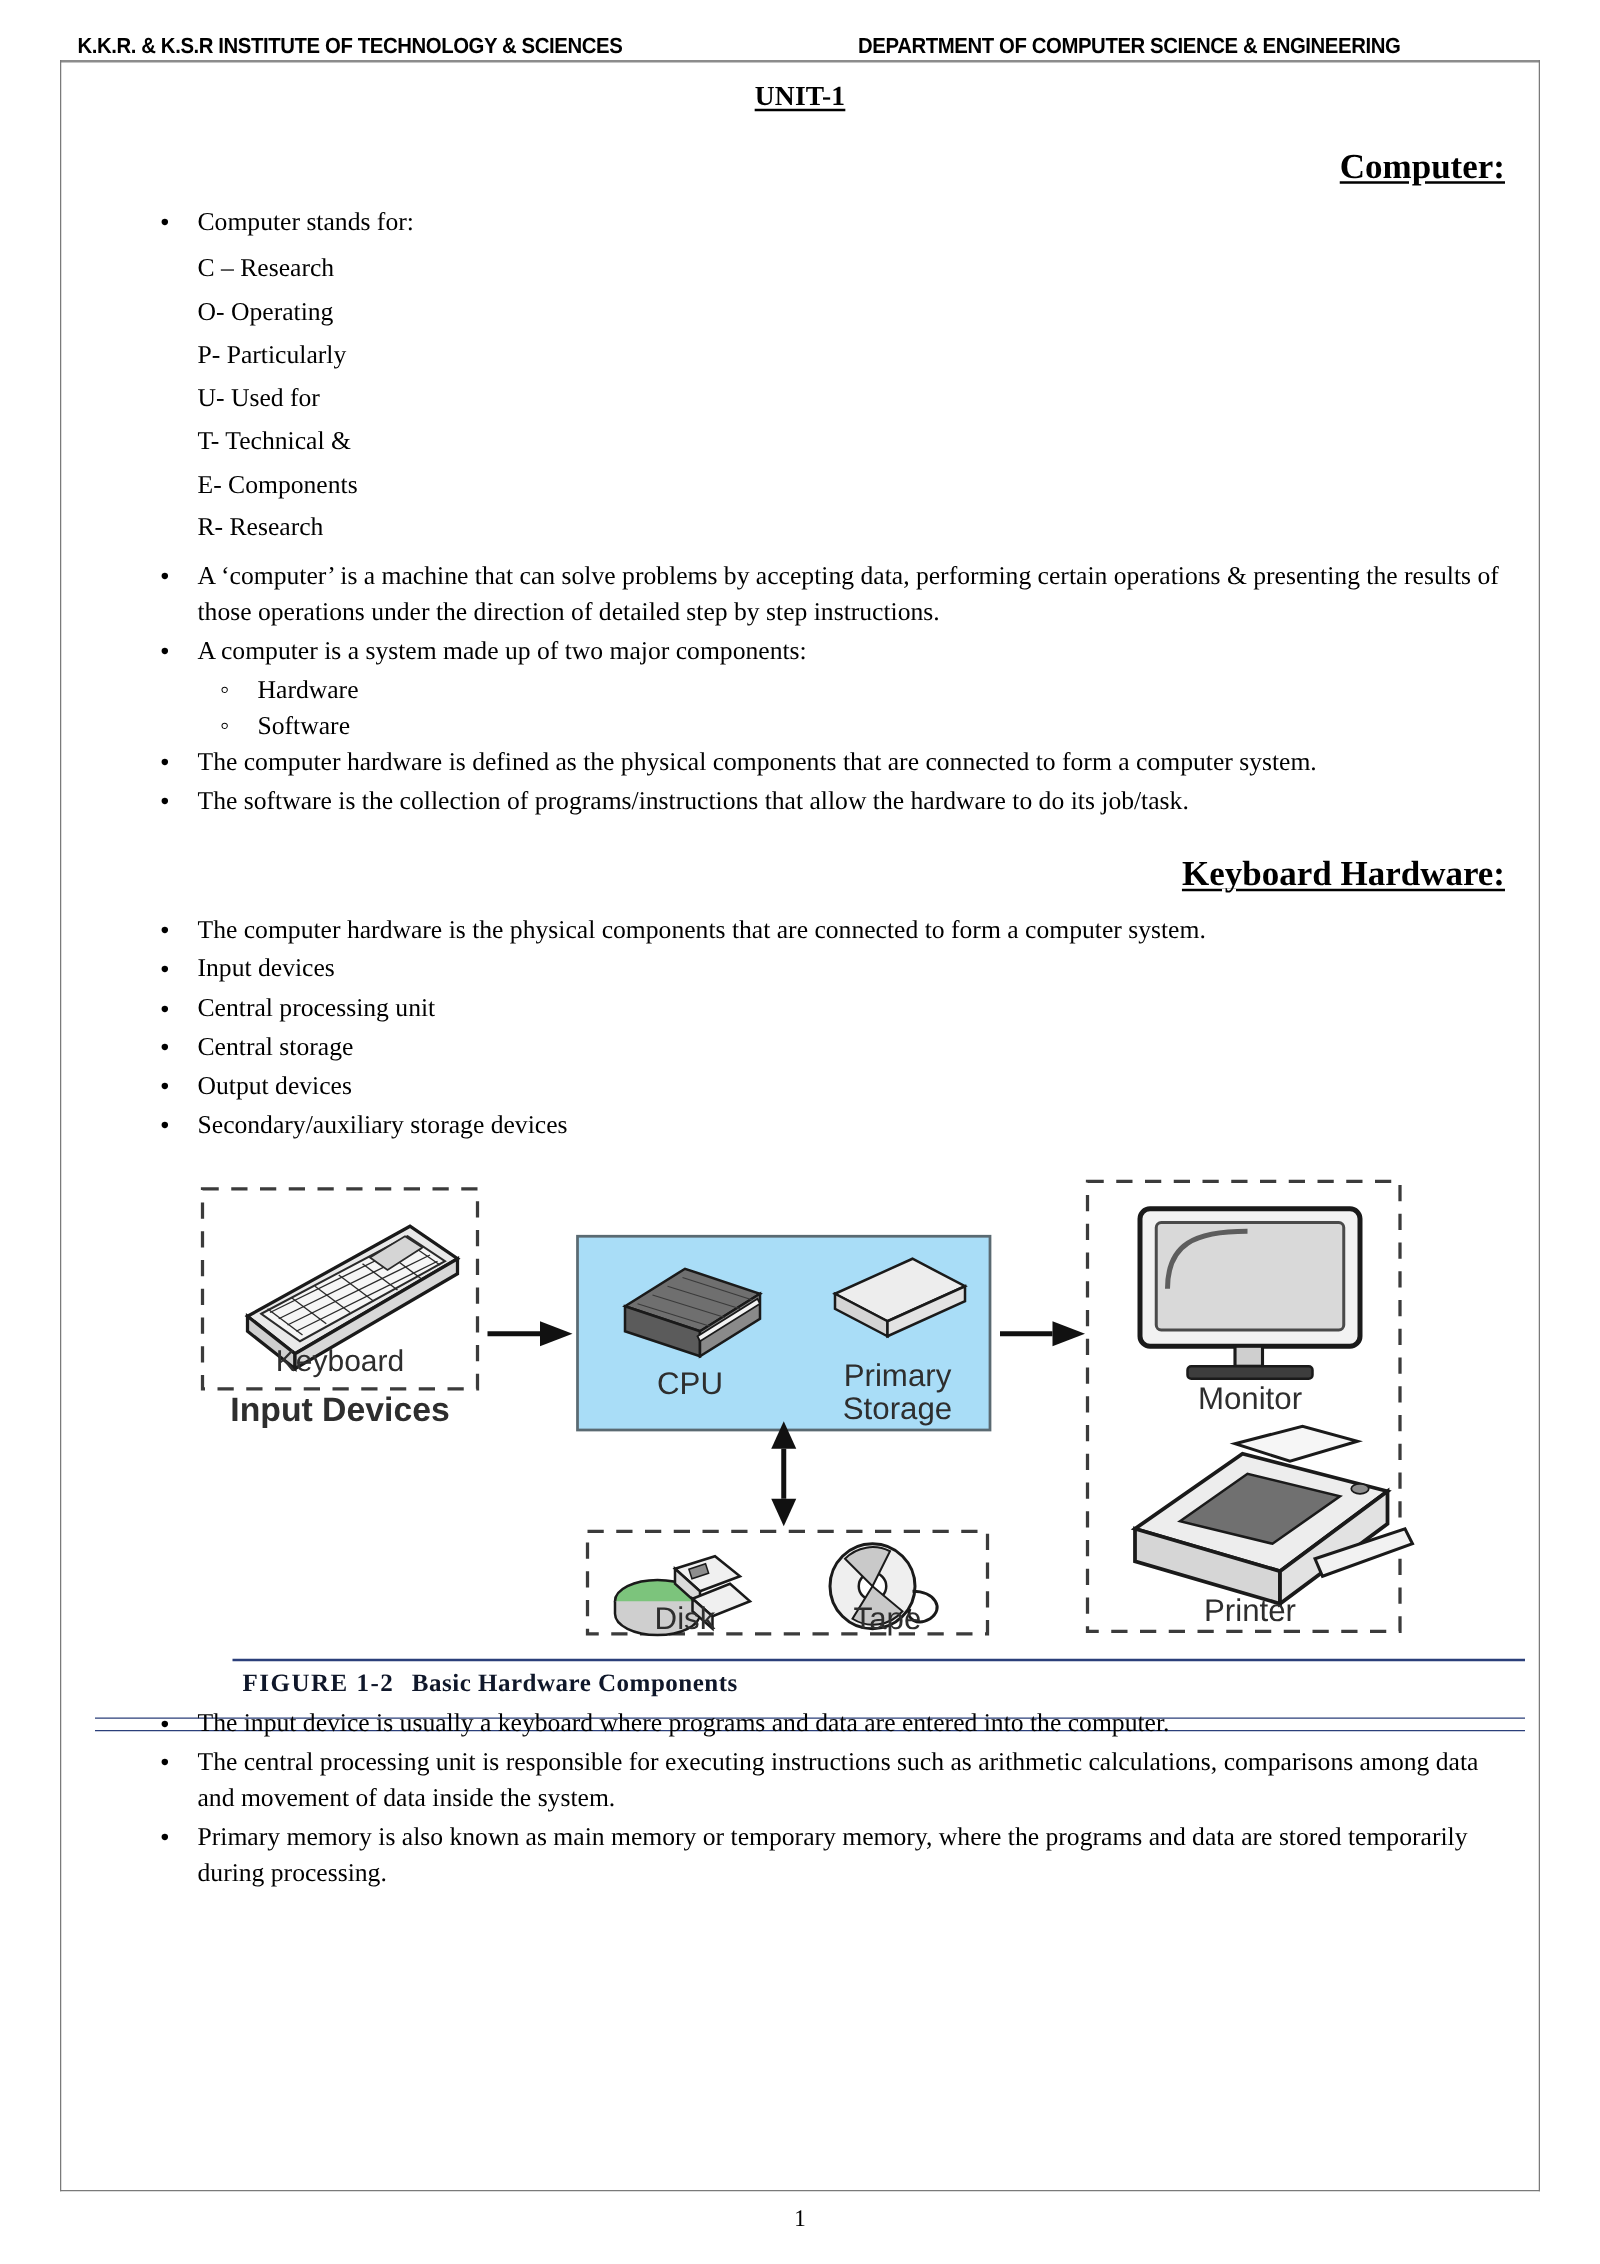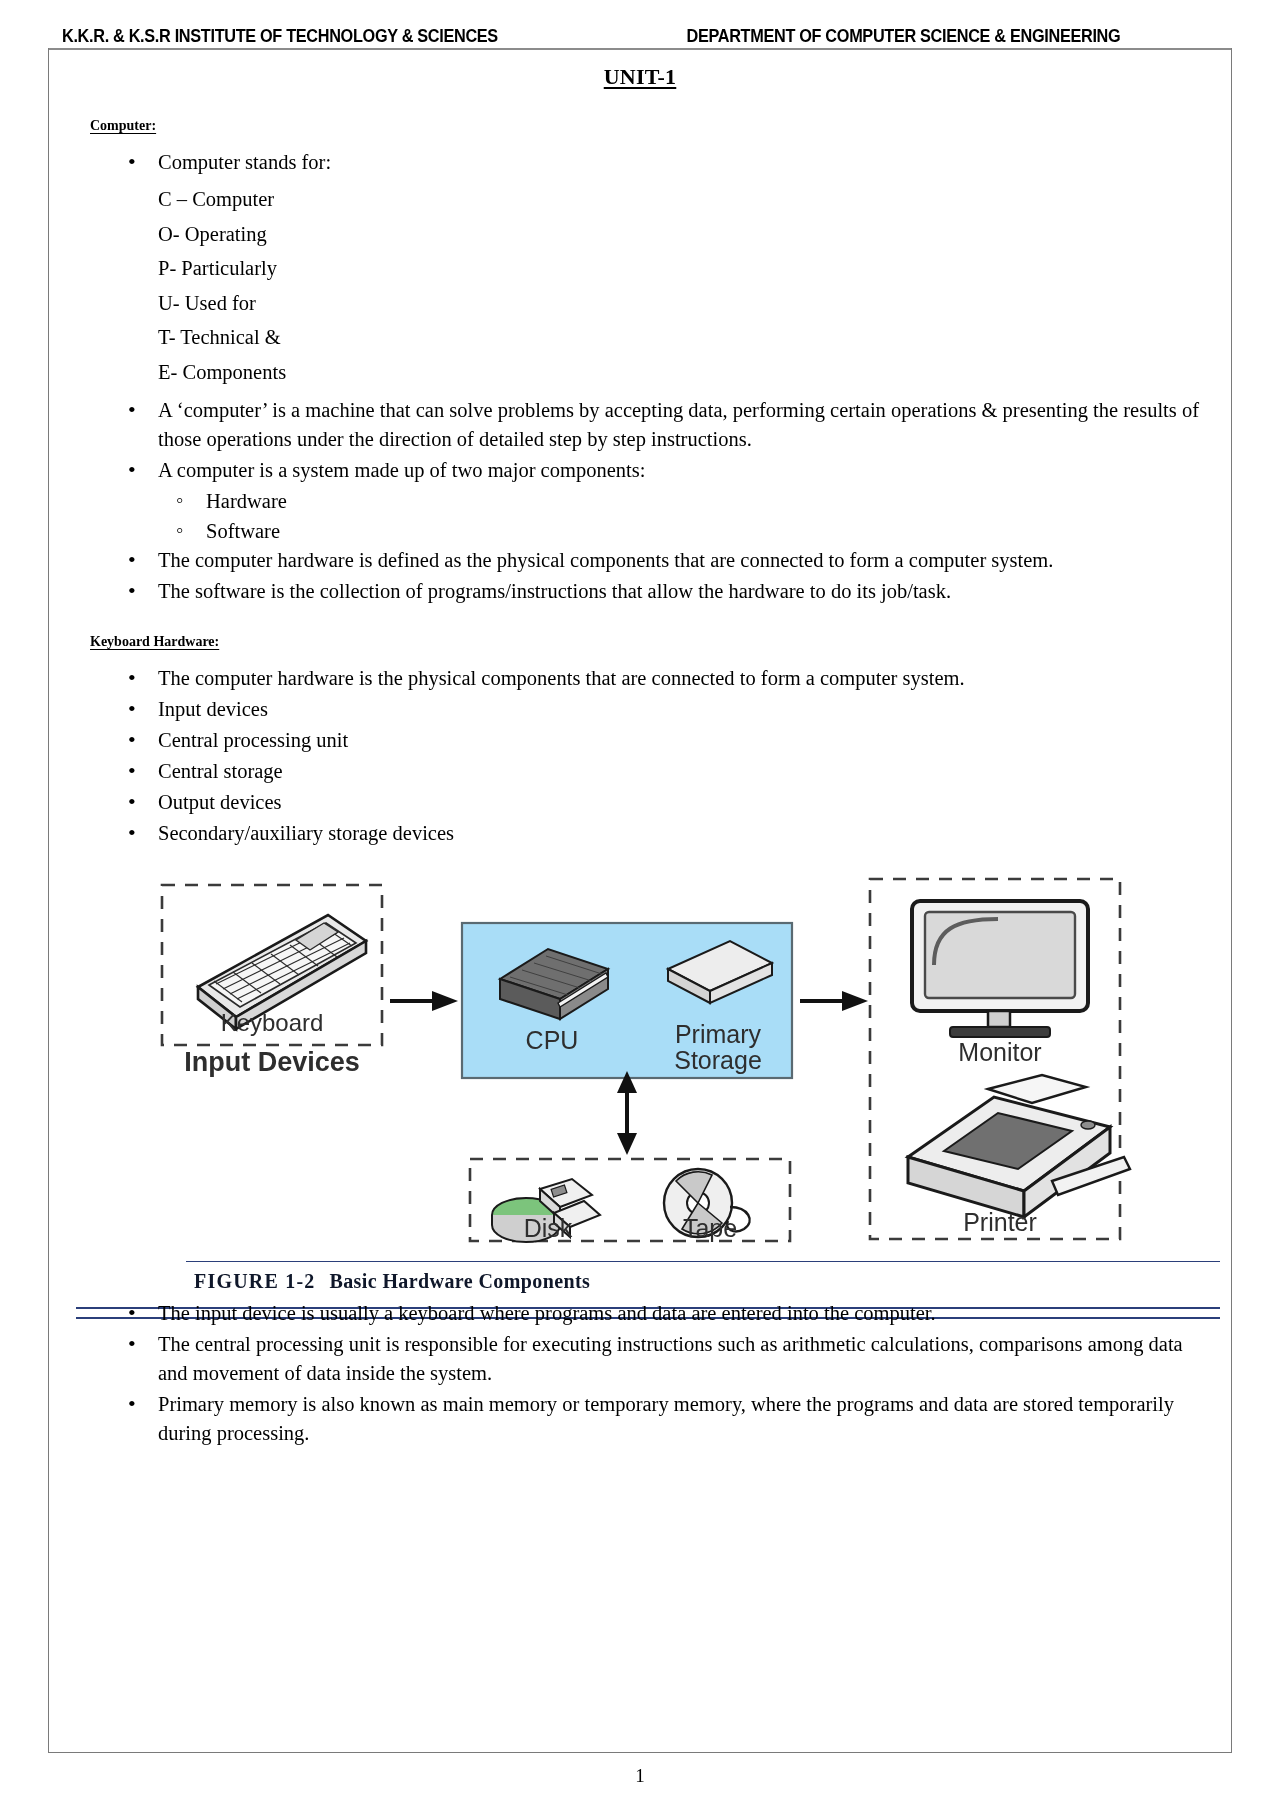--- a/index.html
+++ b/index.html
@@ -78,26 +78,27 @@
     font-weight: 700;
     font-size: 22px;
     letter-spacing: 0.2px;
     text-decoration: underline;
     text-underline-offset: 3px;
     margin: 6px 0 0 0;
     font-family: "Liberation Serif", serif;
   }
 
   h2.section-heading {
-    font-size: 14px;
+    font-size: 28px;
     font-weight: 700;
     text-decoration: underline;
     text-underline-offset: 3px;
     margin: 28px 0 14px 14px;
     font-family: "Liberation Serif", serif;
+    text-align: right;
   }
 
   ul.bullets {
     list-style: none;
     margin: 0;
     padding: 0;
   }
   ul.bullets > li {
     position: relative;
     padding-left: 82px;
@@ -224,26 +225,27 @@
 
     <h2 class="section-heading">Computer:</h2>
 
     <ul class="bullets">
       <li class="bulleted">Computer stands for:</li>
     </ul>
 
     <div class="spacer-10"></div>
 
     <ul class="acronym-list">
-      <li>C – Computer</li>
+      <li>C – Research</li>
       <li>O- Operating</li>
       <li>P- Particularly</li>
       <li>U- Used for</li>
       <li>T- Technical &amp;</li>
       <li>E- Components</li>
+      <li>R- Research</li>
     </ul>
 
     <ul class="bullets">
       <li class="bulleted">A ‘computer’ is a machine that can solve problems by accepting data, performing certain operations &amp; presenting the results of those operations under the direction of detailed step by step instructions.</li>
       <li class="bulleted">A computer is a system made up of two major components:</li>
     </ul>
 
     <ul class="subbullets">
       <li>Hardware</li>
       <li>Software</li>

